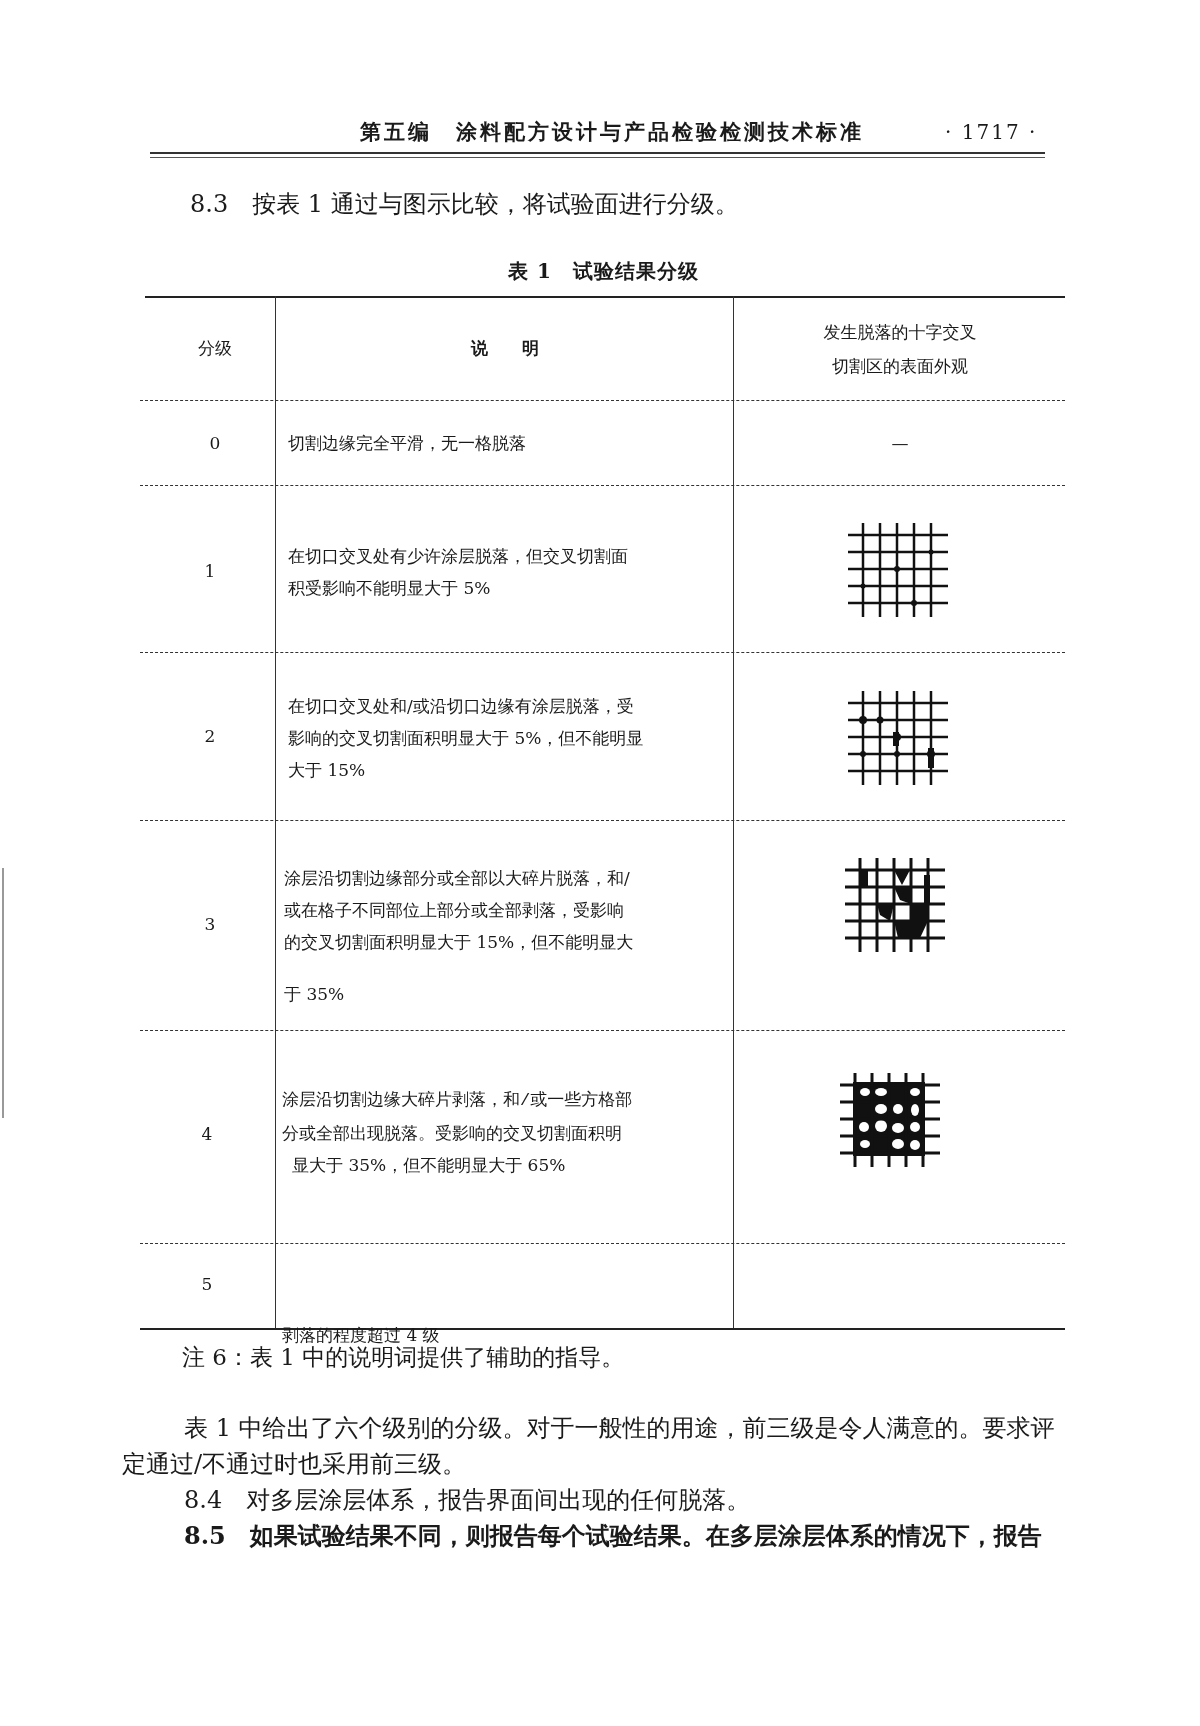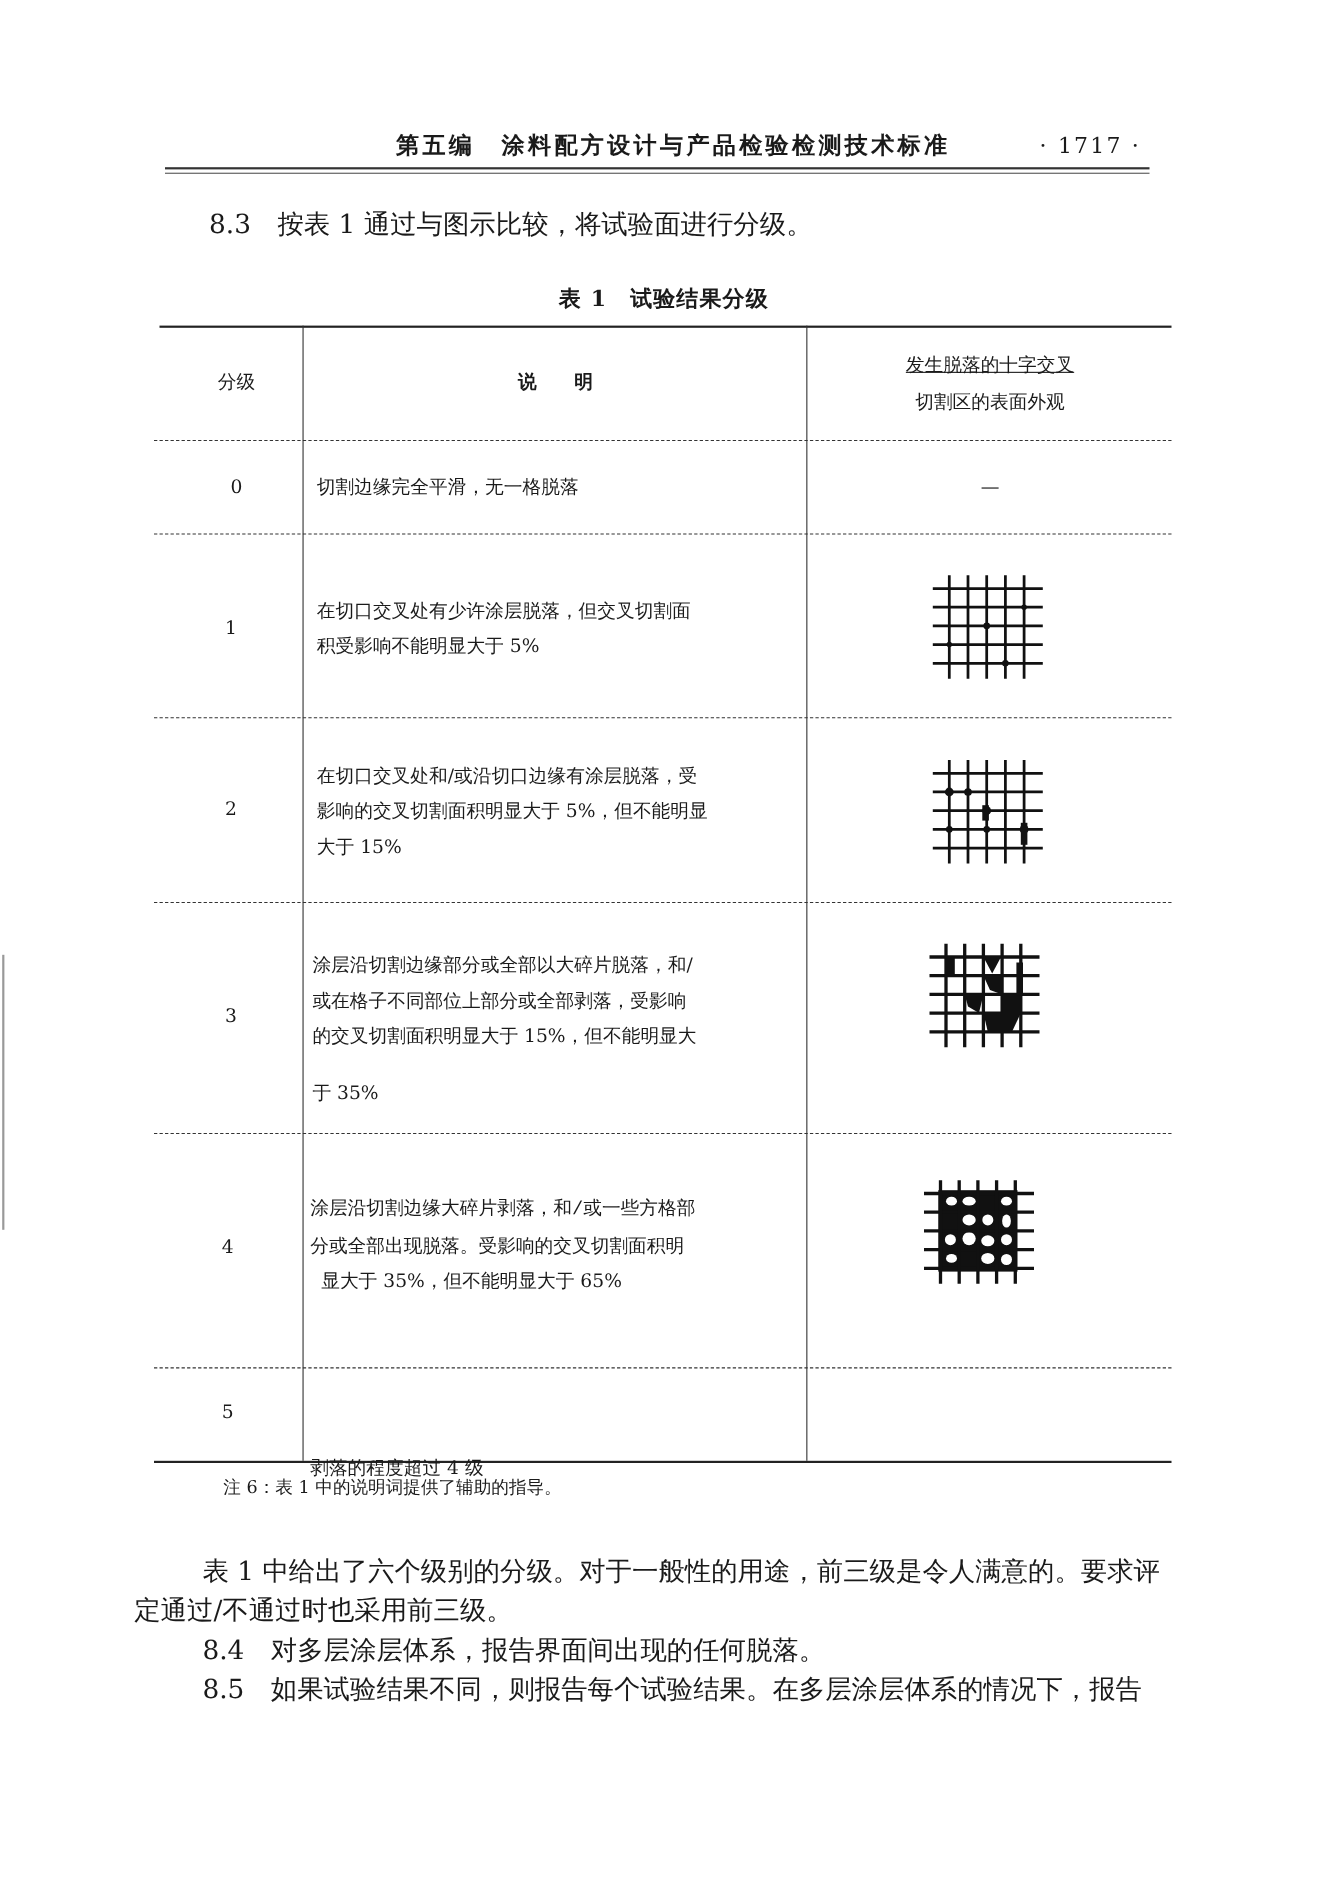--- a/index.html
+++ b/index.html
@@ -11,21 +11,21 @@
   .hr1 { left:150px; top:152px; width:895px; height:0; border-top:2px solid #333; }
   .hr2 { left:150px; top:157px; width:895px; height:0; border-top:1px solid #555; }
   .para { font-size:24px; }
   .tcaption { left:508px; top:258px; font-size:20px; font-weight:bold; letter-spacing:1px; }
   .rule { height:0; border-top:1px dashed #333; }
   .rule.solid { border-top:2px solid #222; }
   .vline { width:0; border-left:1px solid #333; }
   .cell { font-size:17px; line-height:32px; }
   .grade { text-align:center; width:110px; font-size:17px; }
   .grid-fig { width:110px; height:100px; }
-  .note { left:182px; top:1342px; font-size:16px;margin-left:21px; }
+  .note { left:182px; top:1342px; font-size:23px; }
   .leftmark { left:2px; top:868px; width:0; height:250px; border-left:2px solid #999; }
 </style>
 </head>
 <body>
 
 <div class="abs header">第五编　涂料配方设计与产品检验检测技术标准</div>
 <div class="abs pagenum">· 1717 ·</div>
 <div class="abs hr1"></div>
 <div class="abs hr2"></div>
 
@@ -40,21 +40,21 @@
 <div class="abs rule" style="left:140px;top:820px;width:925px;"></div>
 <div class="abs rule" style="left:140px;top:1030px;width:925px;"></div>
 <div class="abs rule" style="left:140px;top:1243px;width:925px;"></div>
 <div class="abs rule solid" style="left:140px;top:1328px;width:925px;"></div>
 
 <div class="abs vline" style="left:275px;top:296px;height:1032px;"></div>
 <div class="abs vline" style="left:733px;top:296px;height:1032px;"></div>
 
 <div class="abs cell" style="left:160px;top:332px;width:110px;text-align:center;">分级</div>
 <div class="abs cell" style="left:280px;top:332px;width:450px;text-align:center;font-weight:bold;">说　　明</div>
-<div class="abs cell" style="left:740px;top:316px;width:320px;text-align:center;text-decoration:underline;">发生脱落的十字交叉</div>
+<div class="abs cell" style="left:740px;top:316px;width:320px;text-align:center;">发生脱落的十字交叉</div>
 <div class="abs cell" style="left:740px;top:350px;width:320px;text-align:center;">切割区的表面外观</div>
 
 <div class="abs cell grade" style="left:160px;top:427px;">0</div>
 <div class="abs cell" style="left:288px;top:427px;">切割边缘完全平滑，无一格脱落</div>
 <div class="abs cell" style="left:740px;top:427px;width:320px;text-align:center;">—</div>
 
 <div class="abs cell grade" style="left:155px;top:555px;">1</div>
 <div class="abs cell" style="left:288px;top:540px;">在切口交叉处有少许涂层脱落，但交叉切割面</div>
 <div class="abs cell" style="left:288px;top:572px;">积受影响不能明显大于 5%</div>
 <svg class="abs grid-fig" style="left:843px;top:520px;" viewBox="0 0 110 100">
@@ -174,15 +174,15 @@
 </svg>
 
 <div class="abs cell grade" style="left:152px;top:1268px;">5</div>
 <div class="abs cell" style="left:282px;top:1286px;margin-top:33px;">剥落的程度超过 4 级</div>
 
 <div class="abs note">注 6：表 1 中的说明词提供了辅助的指导。</div>
 
 <div class="abs para" style="left:184px;top:1412px;">表 1 中给出了六个级别的分级。对于一般性的用途，前三级是令人满意的。要求评</div>
 <div class="abs para" style="left:122px;top:1448px;">定通过/不通过时也采用前三级。</div>
 <div class="abs para" style="left:184px;top:1484px;">8.4　对多层涂层体系，报告界面间出现的任何脱落。</div>
-<div class="abs para" style="left:184px;top:1520px;">8.5　如果试验结果不同，则报告每个试验结果。在多层涂层体系的情况下，报告</div>
+<div class="abs para" style="left:184px;top:1520px;font-weight:bold;">8.5　如果试验结果不同，则报告每个试验结果。在多层涂层体系的情况下，报告</div>
 
 <div class="abs leftmark"></div>
 
 </body></html>

